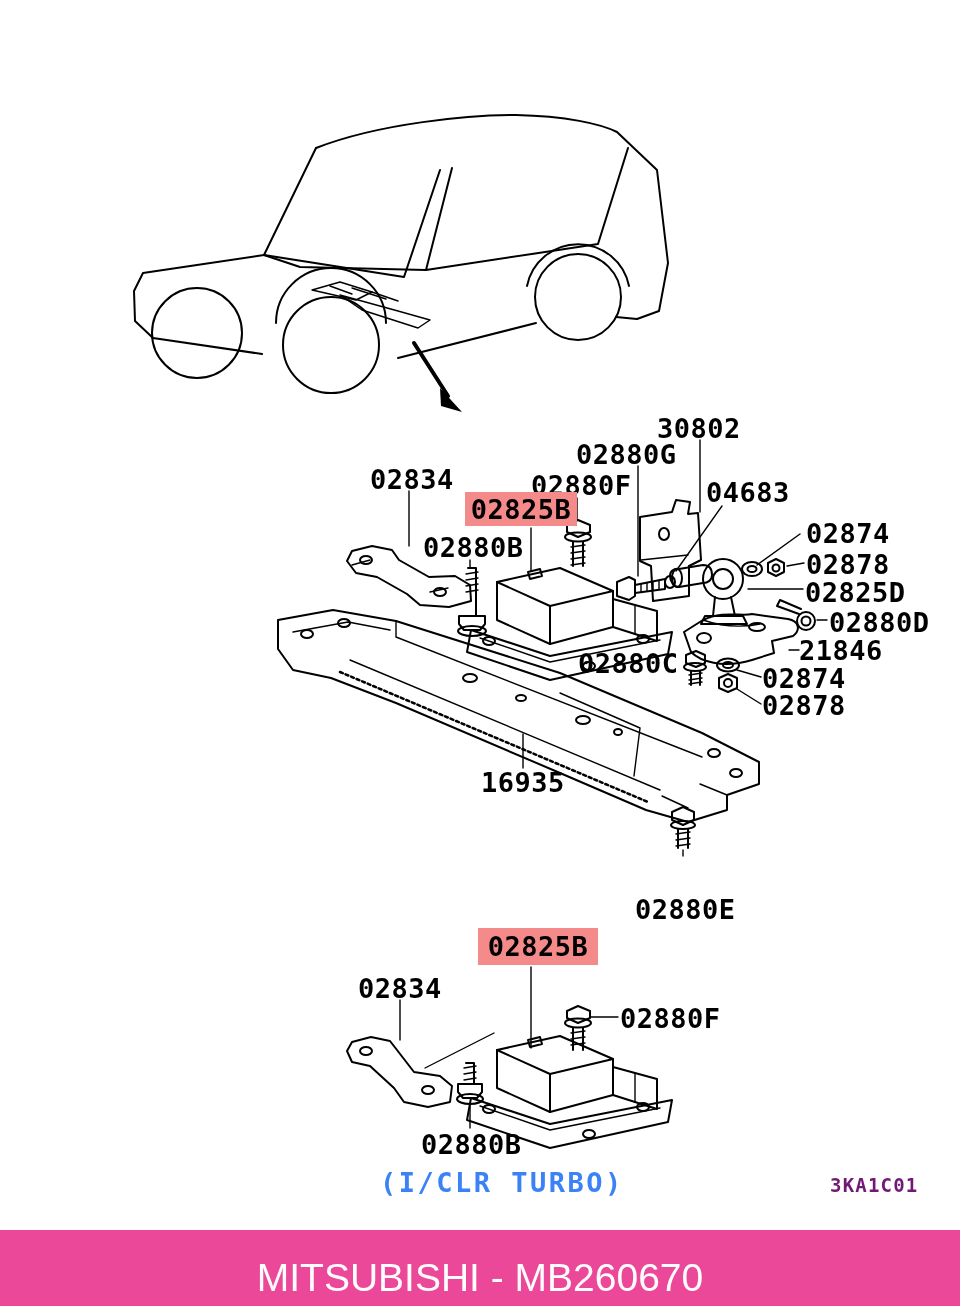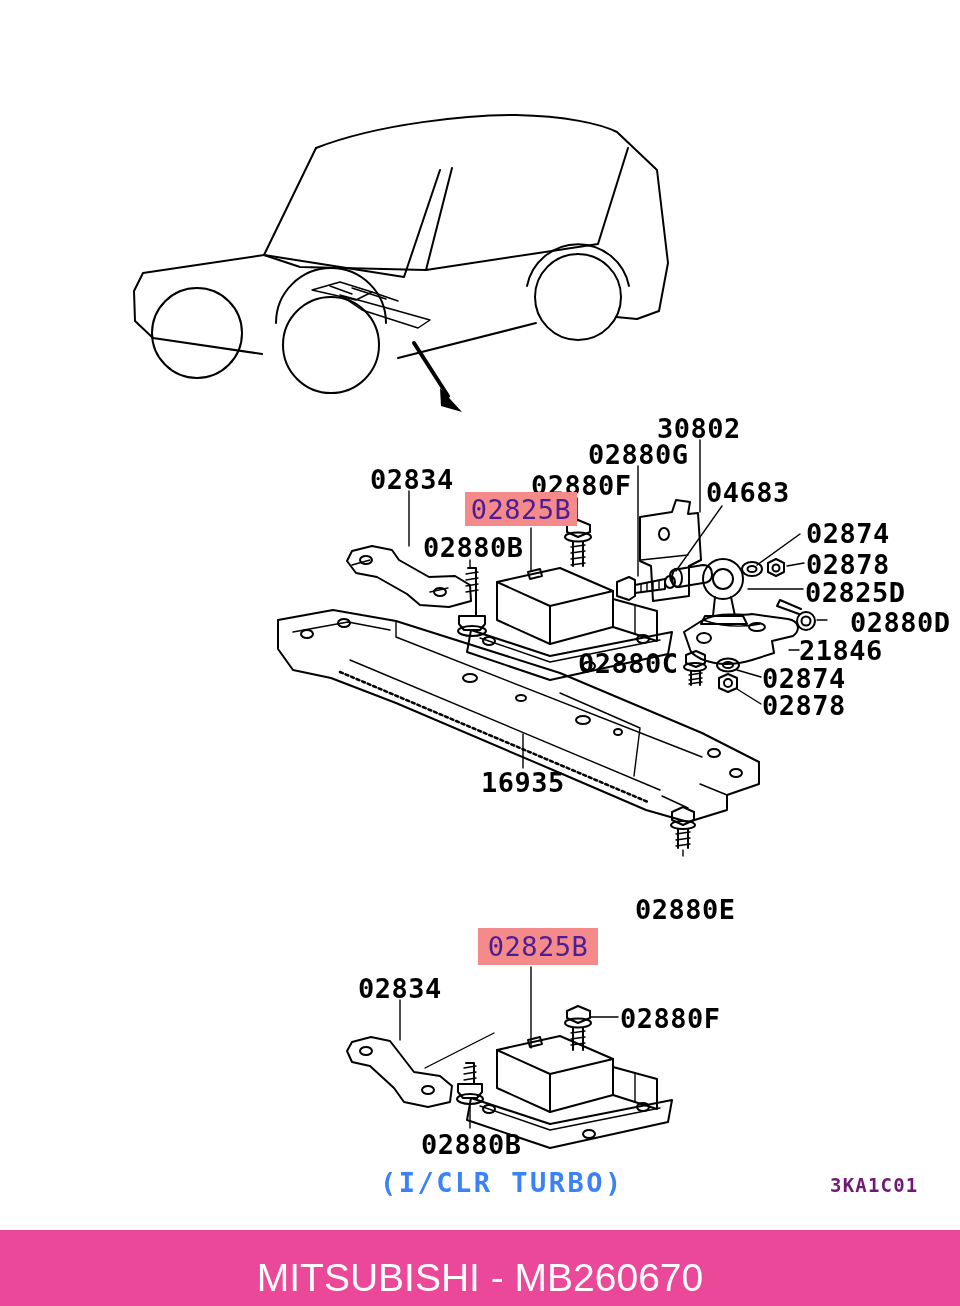--- a/index.html
+++ b/index.html
@@ -7,21 +7,21 @@
          font-family:"DejaVu Sans Mono", monospace;margin-top:20px;}
   #art{position:absolute;left:0;top:0;}
   #art path,#art ellipse,#art circle,#art line,#art polyline{
      fill:none;stroke:#000;stroke-width:2;stroke-linecap:round;stroke-linejoin:round;}
   #art .thin{stroke-width:1.4;}
   #art .thick{stroke-width:4;}
   #art .fill{fill:#000;stroke:none;}
   #art .knurl{stroke-dasharray:3 3;stroke-width:2.5;}
   .lbl{position:absolute;font-weight:bold;font-size:27px;line-height:27px;letter-spacing:.5px;
        color:#000;white-space:nowrap;}
-  .hl{position:absolute;background:#f58a8a;color:#4c1d95;font-weight:normal;font-size:27px;
+  .hl{position:absolute;background:#f58a8a;color:#000000;font-weight:bold;font-size:27px;
       letter-spacing:.5px;display:flex;align-items:center;justify-content:center;white-space:nowrap;}
   .caption{position:absolute;font-weight:bold;font-size:27px;letter-spacing:2.5px;color:#3b82f6;white-space:nowrap;}
   .code{position:absolute;font-weight:bold;font-size:19px;letter-spacing:1.2px;color:#701a75;white-space:nowrap;}
   #footer{position:absolute;left:0;top:1210px;width:960px;height:96px;background:#ec4899;
           display:flex;align-items:center;justify-content:center;gap:46px;
           font-family:"Liberation Sans", sans-serif;font-size:39px;color:#fdfdfd;}
 </style>
 </head>
 <body>
 
@@ -233,30 +233,30 @@
       <g>
         <path d="M567,991 L578,986 L590,991 L590,998 L578,1003 L567,998 Z"></path>
         <ellipse cx="578" cy="1003" rx="13" ry="4.5"></ellipse>
         <path d="M573,1008 L573,1030 M583,1008 L583,1030"></path>
         <path class="thin" d="M571,1013 L585,1011 M571,1019 L585,1017 M571,1025 L585,1023"></path>
       </g>
     </g>
   </svg>
 
   <div class="lbl" style="left:657px;top:395px">30802</div>
-  <div class="lbl" style="left:588px;top:421px">02880G</div>
+  <div class="lbl" style="left:576px;top:421px">02880G</div>
   <div class="lbl" style="left:370px;top:446px">02834</div>
   <div class="lbl" style="left:531px;top:452px">02880F</div>
   <div class="hl" style="left:465px;top:472px;width:112px;height:34px">02825B</div>
   <div class="lbl" style="left:706px;top:459px">04683</div>
   <div class="lbl" style="left:423px;top:514px">02880B</div>
   <div class="lbl" style="left:806px;top:500px">02874</div>
   <div class="lbl" style="left:806px;top:531px">02878</div>
   <div class="lbl" style="left:805px;top:559px">02825D</div>
-  <div class="lbl" style="left:850px;top:589px">02880D</div>
+  <div class="lbl" style="left:829px;top:589px">02880D</div>
   <div class="lbl" style="left:799px;top:617px">21846</div>
   <div class="lbl" style="left:578px;top:630px">02880C</div>
   <div class="lbl" style="left:762px;top:645px">02874</div>
   <div class="lbl" style="left:762px;top:672px">02878</div>
   <div class="lbl" style="left:481px;top:749px">16935</div>
   <div class="lbl" style="left:635px;top:876px">02880E</div>
 
   <div class="lbl" style="left:358px;top:955px">02834</div>
   <div class="hl" style="left:478px;top:908px;width:120px;height:37px">02825B</div>
   <div class="lbl" style="left:620px;top:985px">02880F</div>

